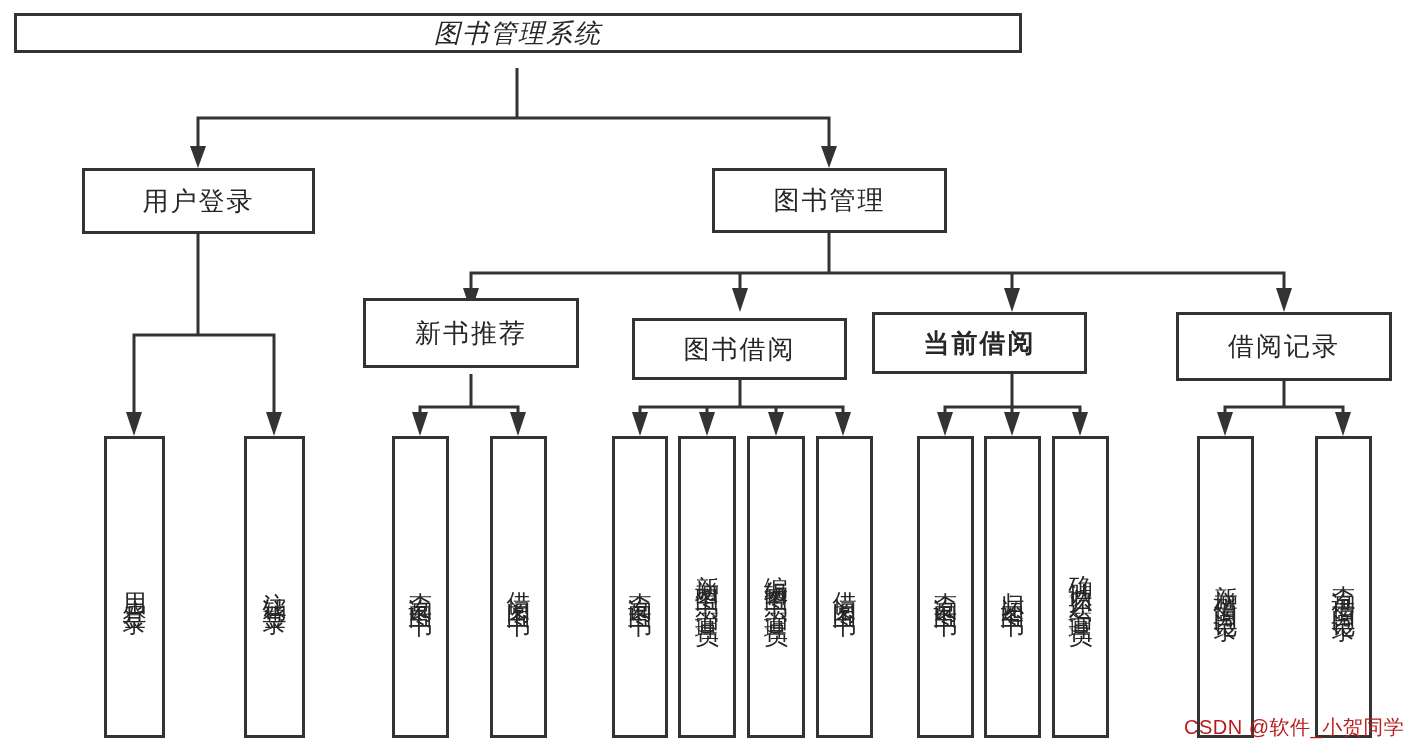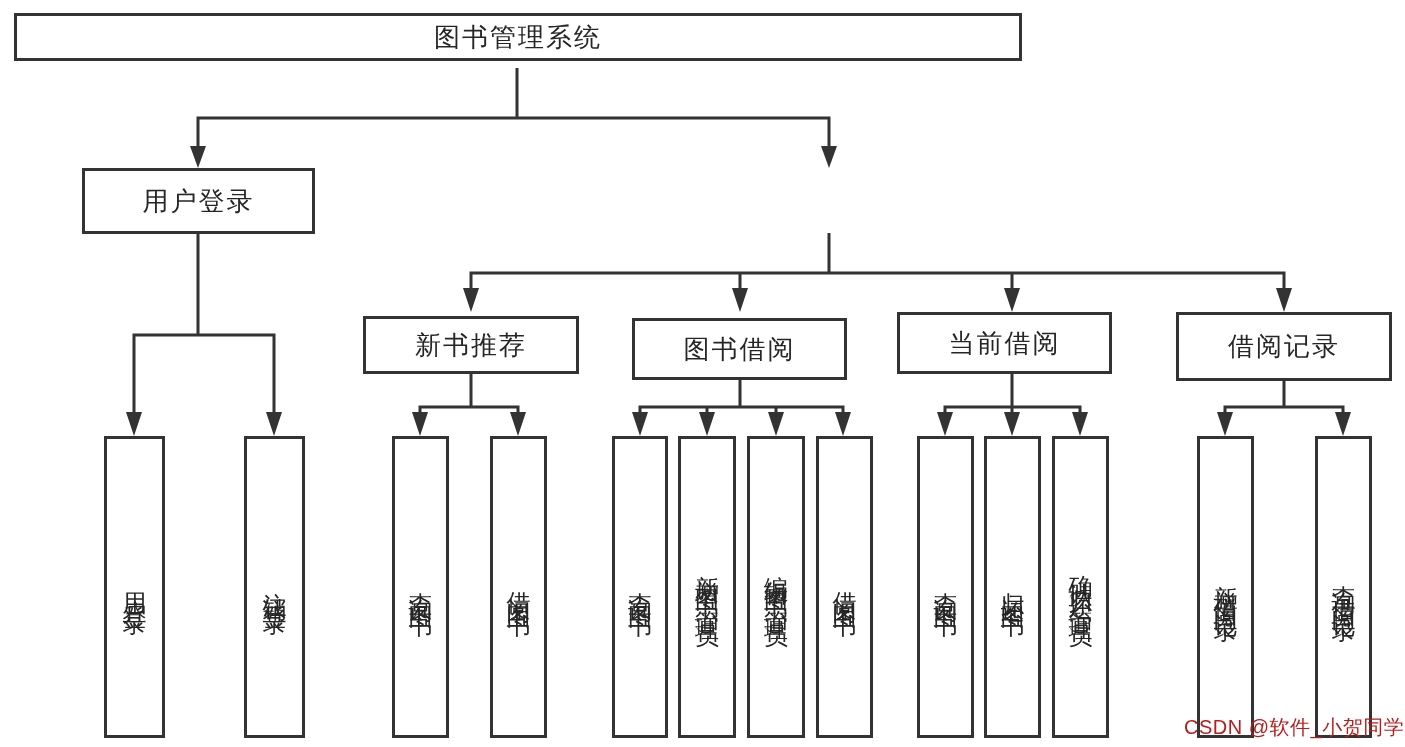--- a/index.html
+++ b/index.html
@@ -50,28 +50,28 @@
     font-size: 24px;
   }
   .node.v .label {
     writing-mode: vertical-rl;
     text-orientation: mixed;
     letter-spacing: 7px;
     line-height: 1;
     white-space: nowrap;
   }
   
-  #n-root            { left: 14px;   top: 13px;  width: 1008px; height: 48px; }
+  #n-root            { left: 14px;   top: 13px;  width: 1008px; height: 40px; font-style: italic; }
   
   #n-user-login      { left: 82px;   top: 168px; width: 233px;  height: 66px; }
   #n-book-mgmt       { left: 712px;  top: 168px; width: 235px;  height: 65px; }
   
-  #n-new-book-rec    { left: 363px;  top: 316px; width: 216px;  height: 58px; }
+  #n-new-book-rec    { left: 363px;  top: 298px; width: 216px;  height: 70px; }
   #n-book-borrow     { left: 632px;  top: 312px; width: 215px;  height: 62px; margin-top: 6px; }
-  #n-current-borrow  { left: 897px;  top: 312px; width: 215px;  height: 62px; }
+  #n-current-borrow  { left: 872px;  top: 312px; width: 215px;  height: 62px; font-weight: bold; }
   #n-borrow-records  { left: 1176px; top: 312px; width: 216px;  height: 69px; }
   
   .node.v            { top: 436px; height: 302px; }
   #n-login           { left: 104px;  width: 61px; }
   #n-logout          { left: 244px;  width: 61px; }
   #n-rec-query       { left: 392px;  width: 57px; }
   #n-rec-borrow      { left: 490px;  width: 57px; }
   #n-bb-query        { left: 612px;  width: 56px; }
   #n-bb-add          { left: 678px;  width: 58px; }
   #n-bb-edit         { left: 747px;  width: 58px; }
@@ -130,20 +130,23 @@
     </g>
   </svg>
 
   <div class="node h" id="n-root">
     <span class="label">图书管理系统</span>
   </div>
 
   <div class="node h" id="n-user-login">
     <span class="label">用户登录</span>
   </div>
+  <div class="node h" id="n-book-mgmt">
+    <span class="label">图书管理</span>
+  </div>
 
   <div class="node h" id="n-new-book-rec">
     <span class="label">新书推荐</span>
   </div>
   <div class="node h" id="n-book-borrow">
     <span class="label">图书借阅</span>
   </div>
   <div class="node h" id="n-current-borrow">
     <span class="label">当前借阅</span>
   </div>

